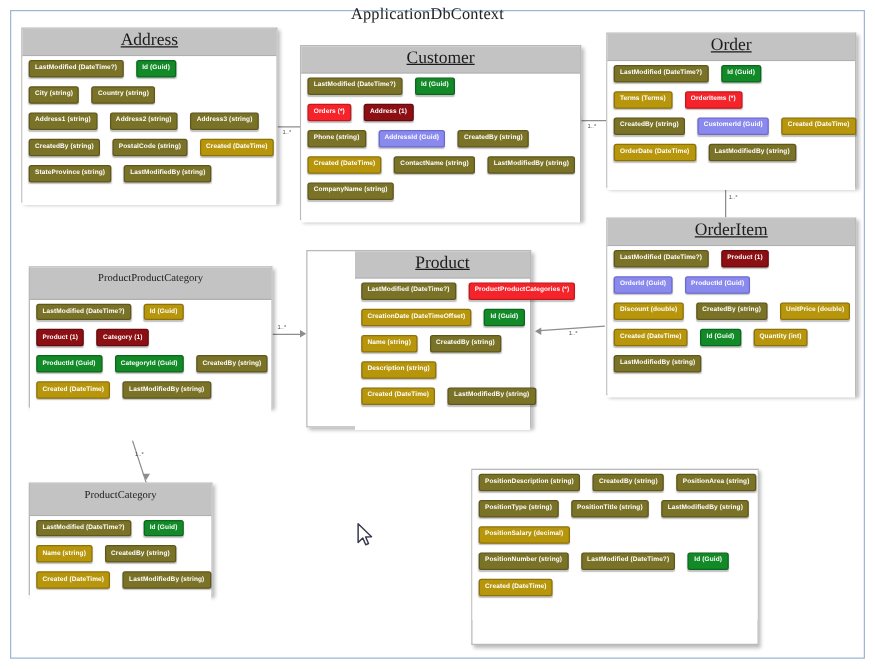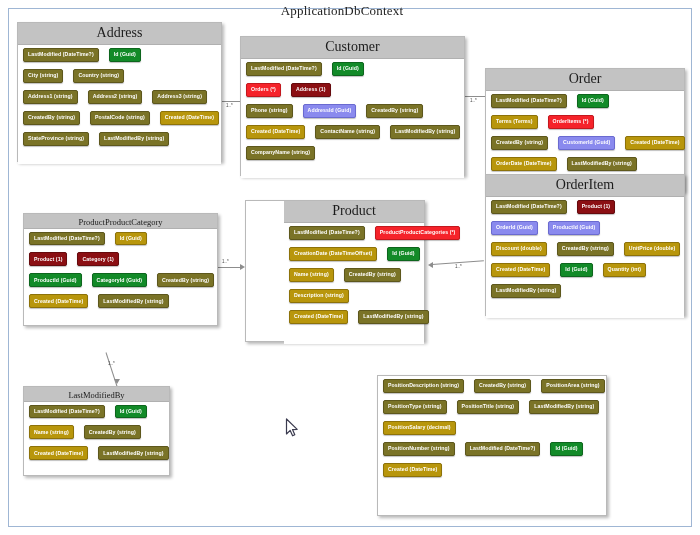--- a/index.html
+++ b/index.html
@@ -30,22 +30,22 @@
   }
   .entity-header{
     background:#c3c3c3;
     border-bottom:1px solid #b0b0b0;
     text-align:center;
     color:#1b1b1b;
     font-family:"Liberation Serif",serif;
     line-height:1;
     box-sizing:border-box;
   }
-  .entity.big .entity-header{font-size:14px;padding:3px 0 4px;}
-  .entity.small .entity-header{font-size:8.5px;padding:4px 0 1px;}
+  .entity.big .entity-header{font-size:14px;padding:3px 0 4px;text-decoration:underline;}
+  .entity.small .entity-header{font-size:8.5px;padding:4px 0 12px;}
   .entity-body{
     position:relative;
     background:#ffffff;
     box-sizing:border-box;
     padding:3px 5px 5px 5px;
   }
   .prop-row{
     display:flex;align-items:center;
     margin-bottom:7px;
     white-space:nowrap;
@@ -190,21 +190,21 @@
           <span class="chip gold">Created (DateTime)</span>
           <span class="chip olive">ContactName (string)</span>
           <span class="chip olive">LastModifiedBy (string)</span>
         </div>
         <div class="prop-row">
           <span class="chip olive">CompanyName (string)</span>
         </div>
       </div>
   </div>
 
-  <div class="entity big" style="left:485px;top:26px;width:200px;height:124px;margin-top:42px;">
+  <div class="entity big" style="left:485px;top:26px;width:200px;height:124px;">
     <div class="entity-header">Order</div>
     <div class="entity-body" style="height:103px;">
         <div class="prop-row">
           <span class="chip olive">LastModified (DateTime?)</span>
           <span class="chip green">Id (Guid)</span>
         </div>
         <div class="prop-row">
           <span class="chip gold">Terms (Terms)</span>
           <span class="chip red">OrderItems (*)</span>
         </div>
@@ -289,21 +289,21 @@
           <span class="chip olive">CreatedBy (string)</span>
         </div>
         <div class="prop-row">
           <span class="chip gold">Created (DateTime)</span>
           <span class="chip olive">LastModifiedBy (string)</span>
         </div>
       </div>
   </div>
 
   <div class="entity small" style="left:23px;top:386px;width:147px;height:90px;">
-    <div class="entity-header">LastModifiedBy</div>
+    <div class="entity-header">ProductCategory</div>
     <div class="entity-body" style="height:73px;">
         <div class="prop-row">
           <span class="chip olive">LastModified (DateTime?)</span>
           <span class="chip green">Id (Guid)</span>
         </div>
         <div class="prop-row">
           <span class="chip gold">Name (string)</span>
           <span class="chip olive">CreatedBy (string)</span>
         </div>
         <div class="prop-row">

